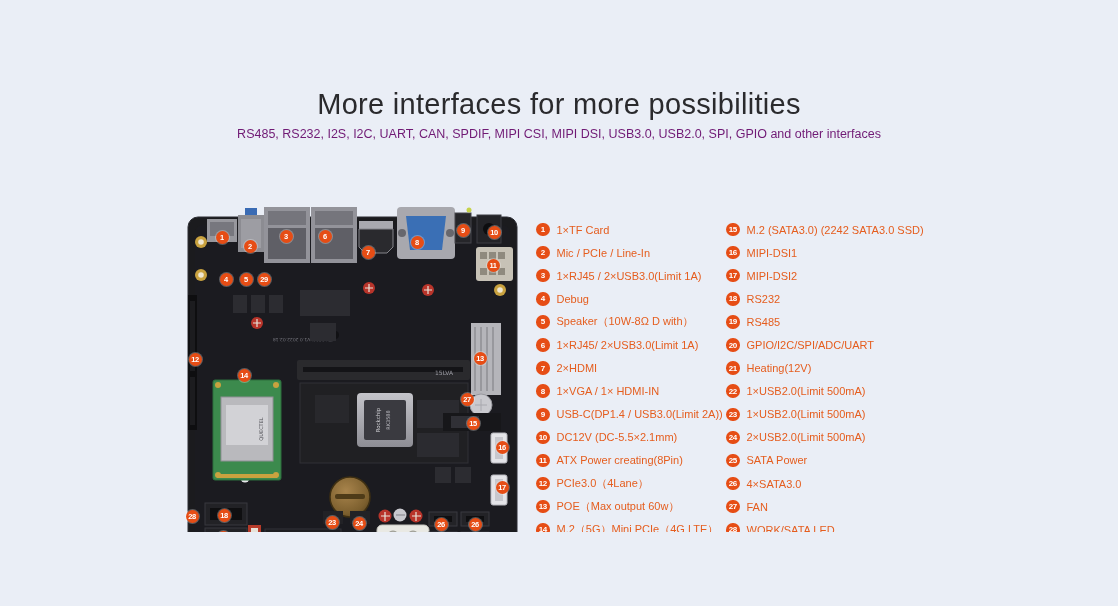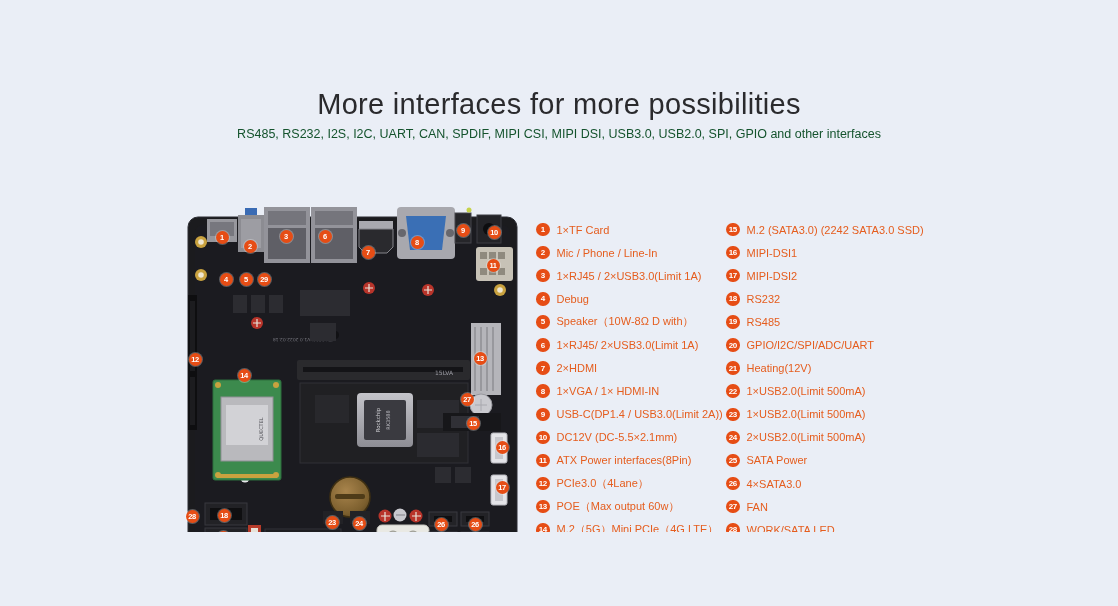--- a/index.html
+++ b/index.html
@@ -8,21 +8,21 @@
     position:relative;width:1118px;height:532px;margin:0 auto;
     background:#eaeef6;overflow:hidden;
     font-family:"Liberation Sans","DejaVu Sans",sans-serif;
   }
   .title{
     position:absolute;top:69px;left:0;width:100%;text-align:center;
     font-size:29px;font-weight:400;color:#2a2a2d;letter-spacing:.3px;
   }
   .subtitle{
     position:absolute;top:124px;left:0;width:100%;text-align:center;
-    font-size:12.5px;color:#14532d;line-height:21px;font-weight:400;
+    font-size:12.5px;color:#701a75;line-height:21px;font-weight:400;
   }
   .board{position:absolute;left:185px;top:195px;width:335px;height:360px;}
   .board svg{position:absolute;left:0;top:0;}
   .marker{
     position:absolute;width:13px;height:13px;border-radius:50%;
     background:#e64d15;color:#fff;font-weight:bold;font-size:7.5px;
     letter-spacing:-.4px;display:flex;align-items:center;justify-content:center;
     box-shadow:0 0 0 1px rgba(255,255,255,.28);
   }
   .legend-col{position:absolute;top:218px;margin:0;padding:0;list-style:none;}
@@ -320,21 +320,21 @@
       </div>
   </div>
 
   <ul class="legend-col c1">
       <li class="legend-item">
         <span class="badge">1</span>
         <span class="legend-label">1×TF Card</span>
       </li>
       <li class="legend-item">
         <span class="badge">2</span>
-        <span class="legend-label">Mic / Phone / Line-In</span>
+        <span class="legend-label">Mic / PCIe / Line-In</span>
       </li>
       <li class="legend-item">
         <span class="badge">3</span>
         <span class="legend-label">1×RJ45 / 2×USB3.0(Limit 1A)</span>
       </li>
       <li class="legend-item">
         <span class="badge">4</span>
         <span class="legend-label">Debug</span>
       </li>
       <li class="legend-item">
@@ -356,21 +356,21 @@
       <li class="legend-item">
         <span class="badge">9</span>
         <span class="legend-label">USB-C(DP1.4 / USB3.0(Limit 2A))</span>
       </li>
       <li class="legend-item">
         <span class="badge">10</span>
         <span class="legend-label">DC12V (DC-5.5×2.1mm)</span>
       </li>
       <li class="legend-item">
         <span class="badge">11</span>
-        <span class="legend-label">ATX Power interfaces(8Pin)</span>
+        <span class="legend-label">ATX Power creating(8Pin)</span>
       </li>
       <li class="legend-item">
         <span class="badge">12</span>
         <span class="legend-label">PCIe3.0（4Lane）</span>
       </li>
       <li class="legend-item">
         <span class="badge">13</span>
         <span class="legend-label">POE（Max output 60w）</span>
       </li>
       <li class="legend-item">

